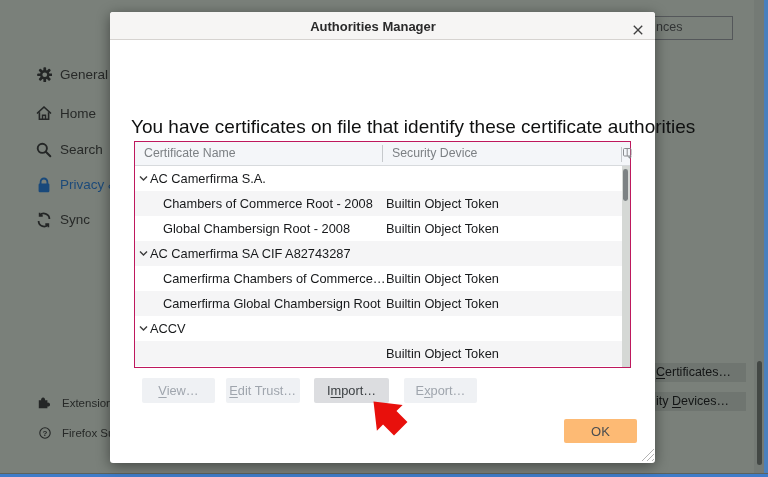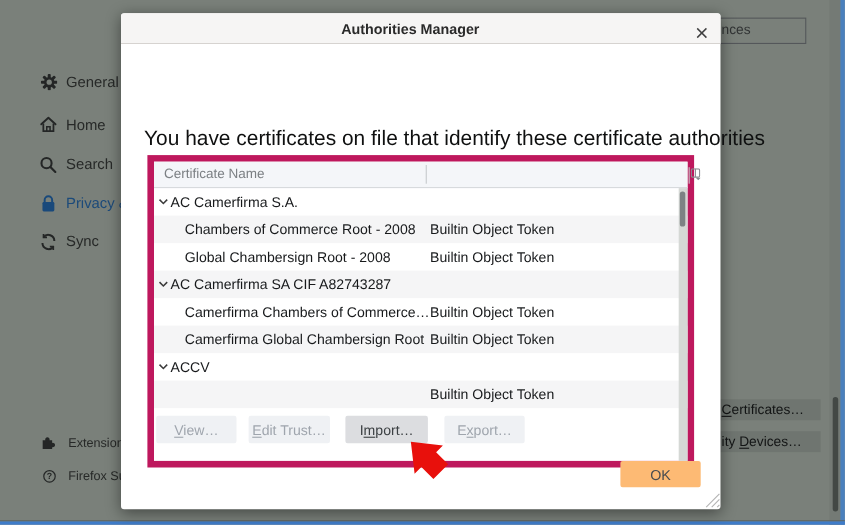--- a/index.html
+++ b/index.html
@@ -22,22 +22,22 @@
          font-size:13px;font-weight:bold;color:#2a2a2a;}
   
   #tabs{position:absolute;left:24px;top:51px;width:497px;height:48px;}
   .tabline{position:absolute;left:0;width:497px;height:1px;background:#d0d3d6;}
   .tablabel{position:absolute;top:1px;height:34px;line-height:34px;font-size:13.5px;letter-spacing:0.1px;
             color:#4c5560;white-space:nowrap;transform:translateX(-50%);}
   #activebg{position:absolute;left:268px;top:1px;width:101.5px;height:31px;background:#ebeef1;}
   #activebar{position:absolute;left:268px;top:32px;width:101.5px;height:4px;background:#1678d6;}
   #intro{position:absolute;left:21px;top:103.5px;font-size:19px;color:#0f1010;white-space:nowrap;}
   
-  #table{position:absolute;left:24px;top:129px;width:497px;height:284px;
-         border:6px solid #be185d;box-sizing:border-box;}
+  #table{position:absolute;left:24px;top:129px;width:497px;height:227px;
+         border:1px solid #be185d;box-sizing:border-box;}
   #thead{position:absolute;left:0;top:0;right:0;height:24px;background:#f4f6f9;
          border-bottom:1px solid #d7dadd;box-sizing:border-box;}
   .hlabel{position:absolute;top:0;height:23px;line-height:23px;font-size:12.3px;color:#7c8084;white-space:nowrap;}
   #hsep{position:absolute;left:247px;top:3px;width:1px;height:17px;background:#c6c9cc;}
   #rows{position:absolute;left:0;top:24px;right:0;bottom:0;overflow:hidden;}
   .row{position:absolute;left:0;right:0;height:25px;line-height:25px;font-size:12.8px;color:#17191b;white-space:nowrap;}
   .row.even{background:#f5f5f6;}
   .c1p{position:absolute;left:15px;}
   .c1c{position:absolute;left:28px;}
   .c2{position:absolute;left:251px;}
@@ -125,20 +125,21 @@
     <div id="titlebar"></div>
     <div id="title">Authorities Manager</div>
     <svg class="abs" style="left:522.5px;top:12.5px;" width="10" height="10" viewBox="0 0 10 10">
       <line x1="0.8" y1="0.8" x2="9.2" y2="9.2" stroke="#404040" stroke-width="1.3"></line>
       <line x1="9.2" y1="0.8" x2="0.8" y2="9.2" stroke="#404040" stroke-width="1.3"></line>
     </svg>
     <div id="intro">You have certificates on file that identify these certificate authorities</div>
     <div id="table">
       <div id="thead">
         <div class="hlabel" style="left:9px">Certificate Name</div>
+        <div class="hlabel" style="left:257px">Security Device</div>
         <div id="hsep"></div>
         <div id="hsep2" style="position:absolute;left:485.5px;top:5px;width:1px;height:15px;background:#c6c9cc;"></div>
         <svg class="abs" style="left:487.5px;top:6px" width="9" height="11" viewBox="0 0 9 11">
           <rect x="0.5" y="0.5" width="7.5" height="7.5" rx="1" fill="none" stroke="#8a8d90" stroke-width="1"></rect>
           <line x1="4.2" y1="0.5" x2="4.2" y2="8" stroke="#8a8d90" stroke-width="1"></line>
           <path d="M4.5 8.5 h4.5 l-2.2 2.3 Z" fill="#8a8d90"></path>
         </svg>
       </div>
       <div id="rows">
         <div class="row" style="top:0">

